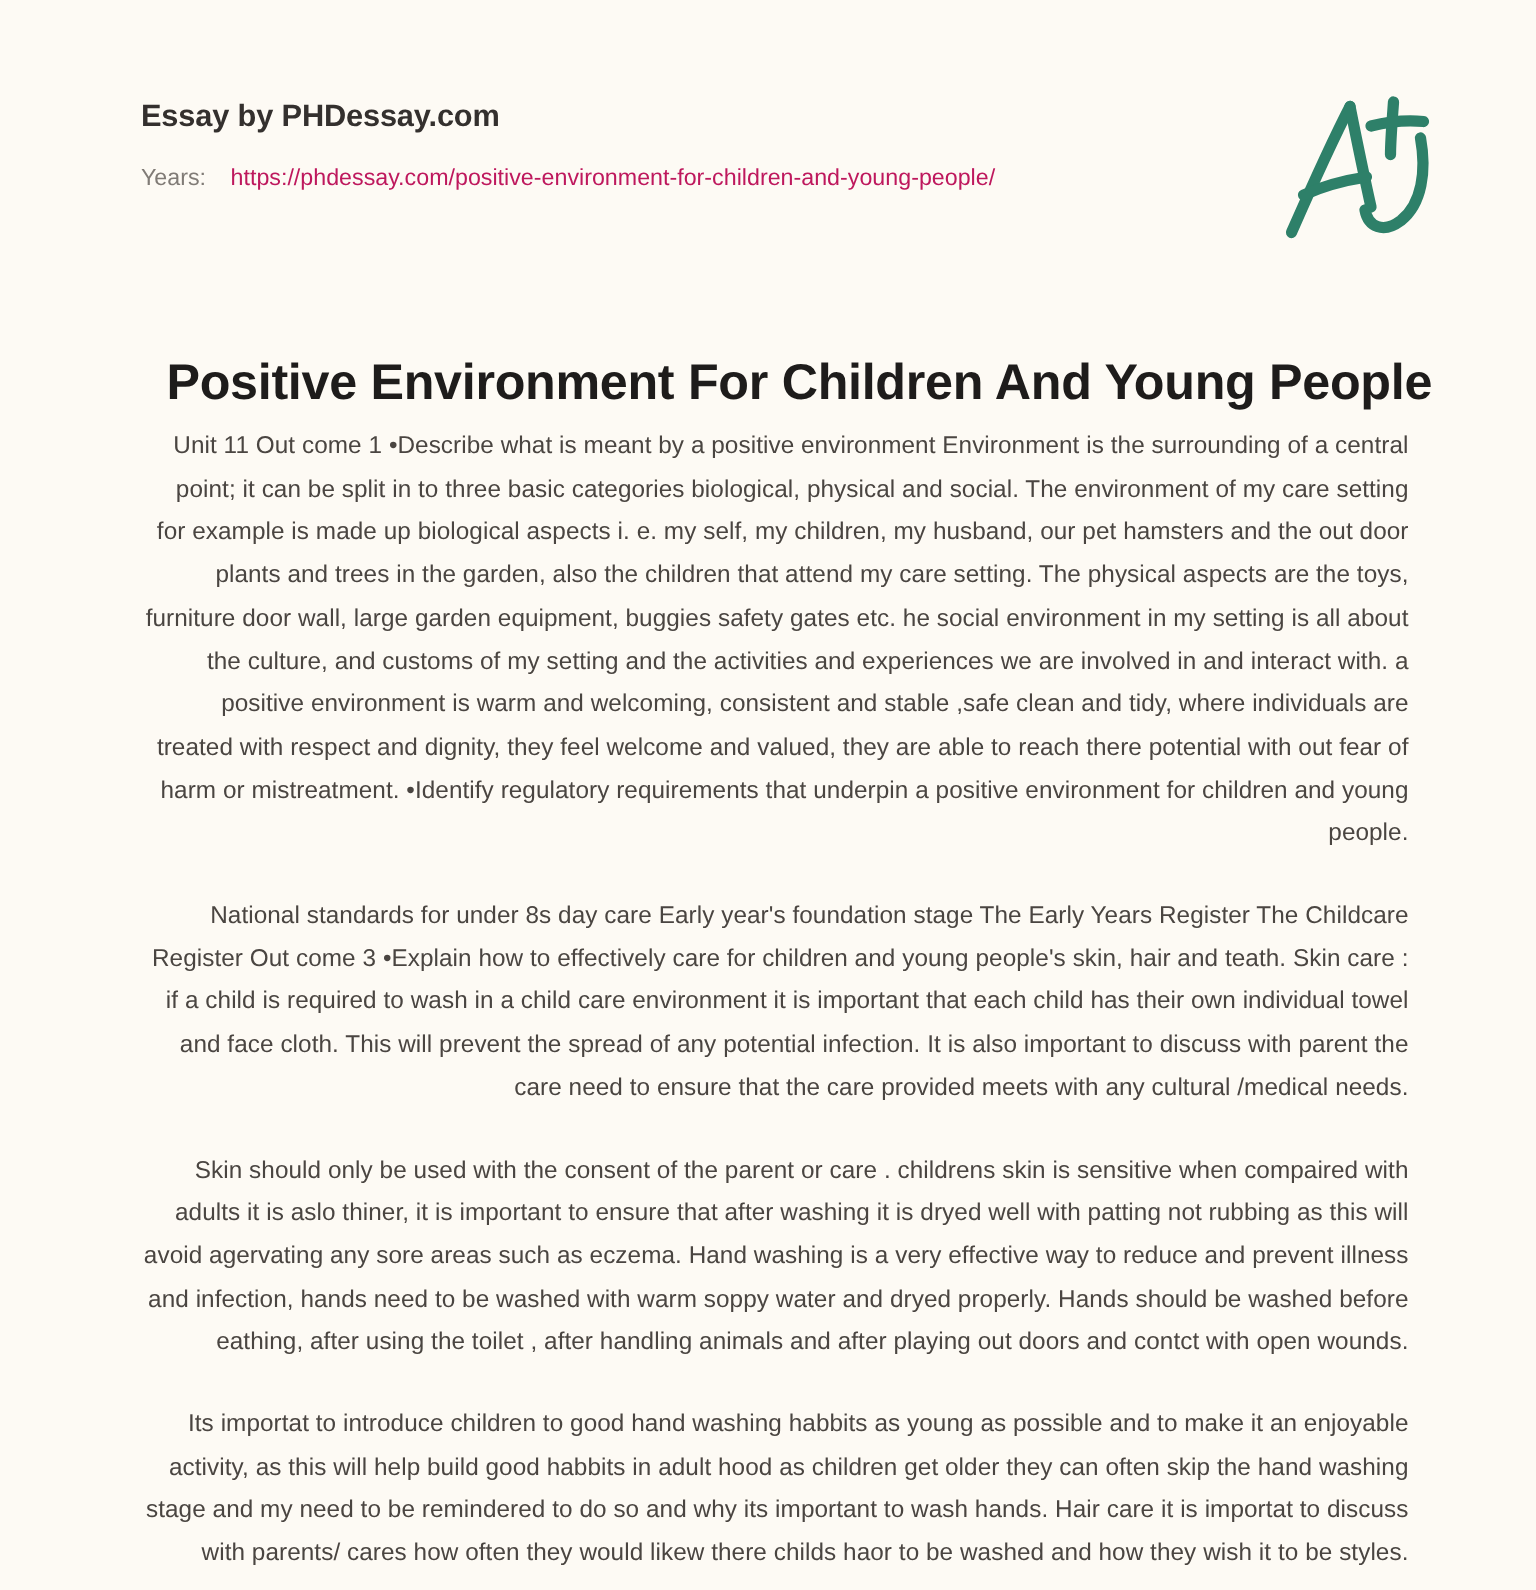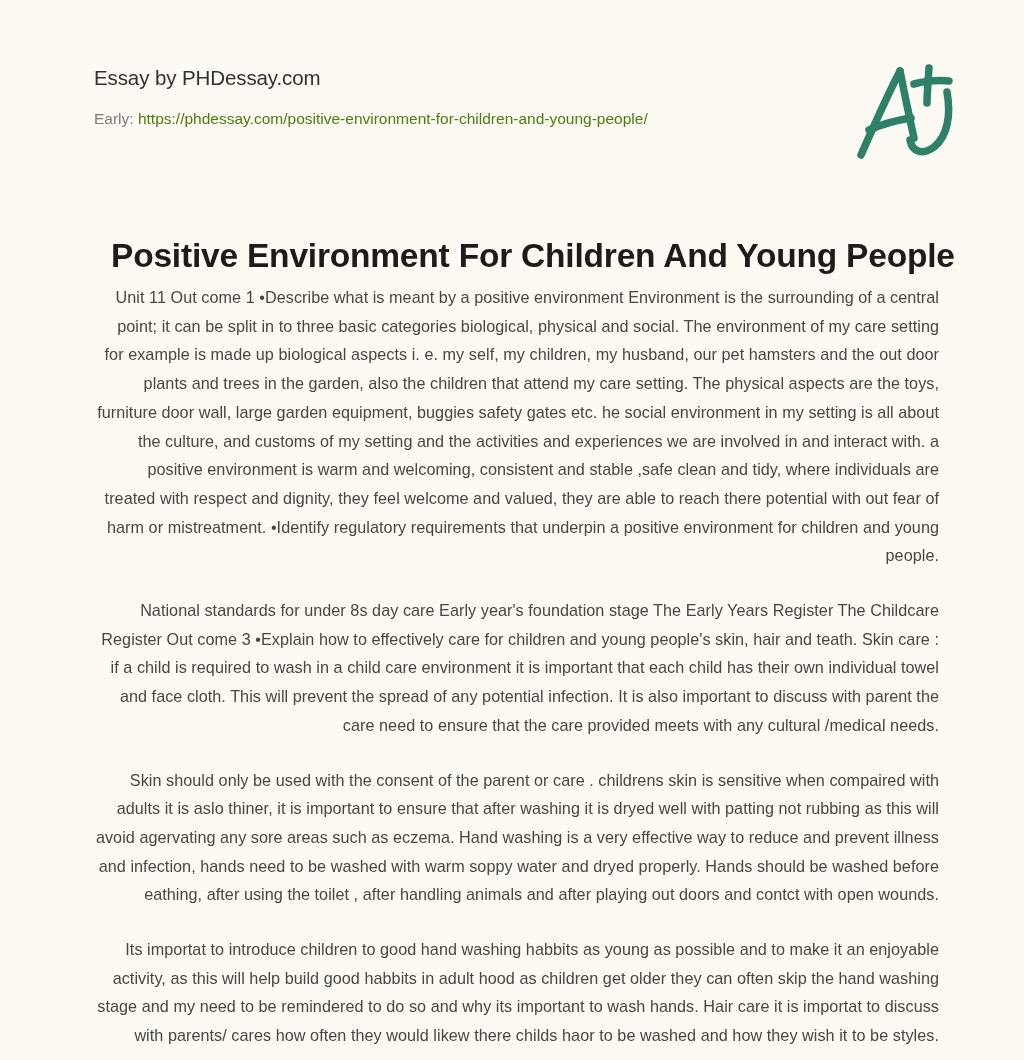--- a/index.html
+++ b/index.html
@@ -24,38 +24,39 @@
 
   
   .header {
     position: absolute;
     left: 94px;
     top: 66px;
     width: 700px;
   }
   .brand-line {
     font-size: 20.5px;
-    font-weight: normal;
+    font-weight: bold;
     color: #34302e;
     letter-spacing: -0.1px;
     line-height: 1.2;
   }
   .source-line {
     margin-top: 18px;
     font-size: 15.5px;
     line-height: 1.3;
     color: #7c7772;
     white-space: nowrap;
   }
   .source-label {
     color: #807b76;
   }
   .source-url {
-    color: #4d7c0f;
+    color: #be185d;
     text-decoration: none;
+    margin-left: 12px;
   }
 
   
   .logo {
     position: absolute;
     right: 58px;
     top: 54px;
     width: 118px;
     height: 112px;
   }
@@ -93,21 +94,21 @@
   .body-copy p:last-child { margin-bottom: 16px; }
 </style>
 </head>
 <body>
 
 <div class="page">
 
   <div class="header">
     <div class="brand-line">Essay by PHDessay.com</div>
     <div class="source-line">
-      <span class="source-label">Early:</span>
+      <span class="source-label">Years:</span>
       <a class="source-url" href="#">https://phdessay.com/positive-environment-for-children-and-young-people/</a>
     </div>
   </div>
 
   <div class="logo">
     <svg viewBox="0 0 118 112" xmlns="http://www.w3.org/2000/svg">
       <g fill="none" stroke="#2e8069" stroke-width="7.5" stroke-linecap="round" stroke-linejoin="round">
 
         <path d="M13 101 C 24 76, 38 44, 52 17"></path>
 

